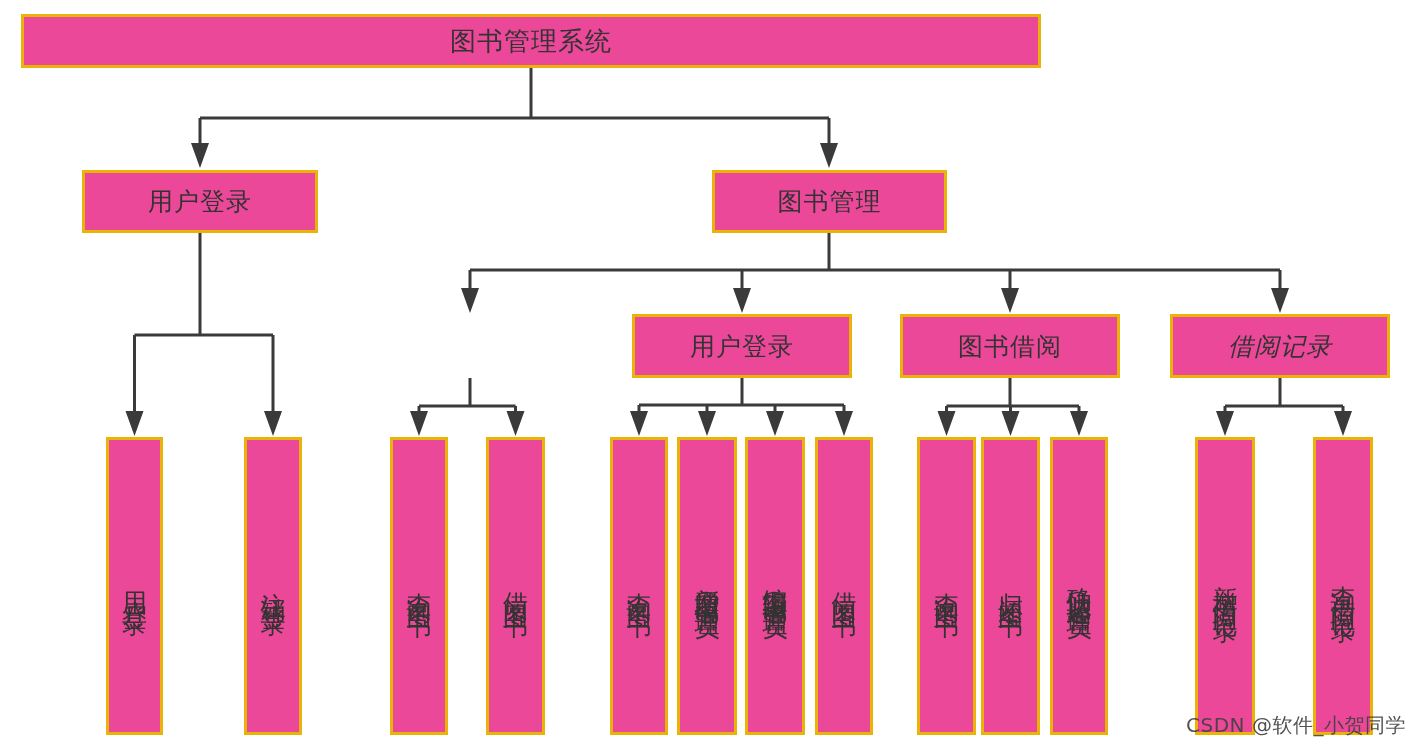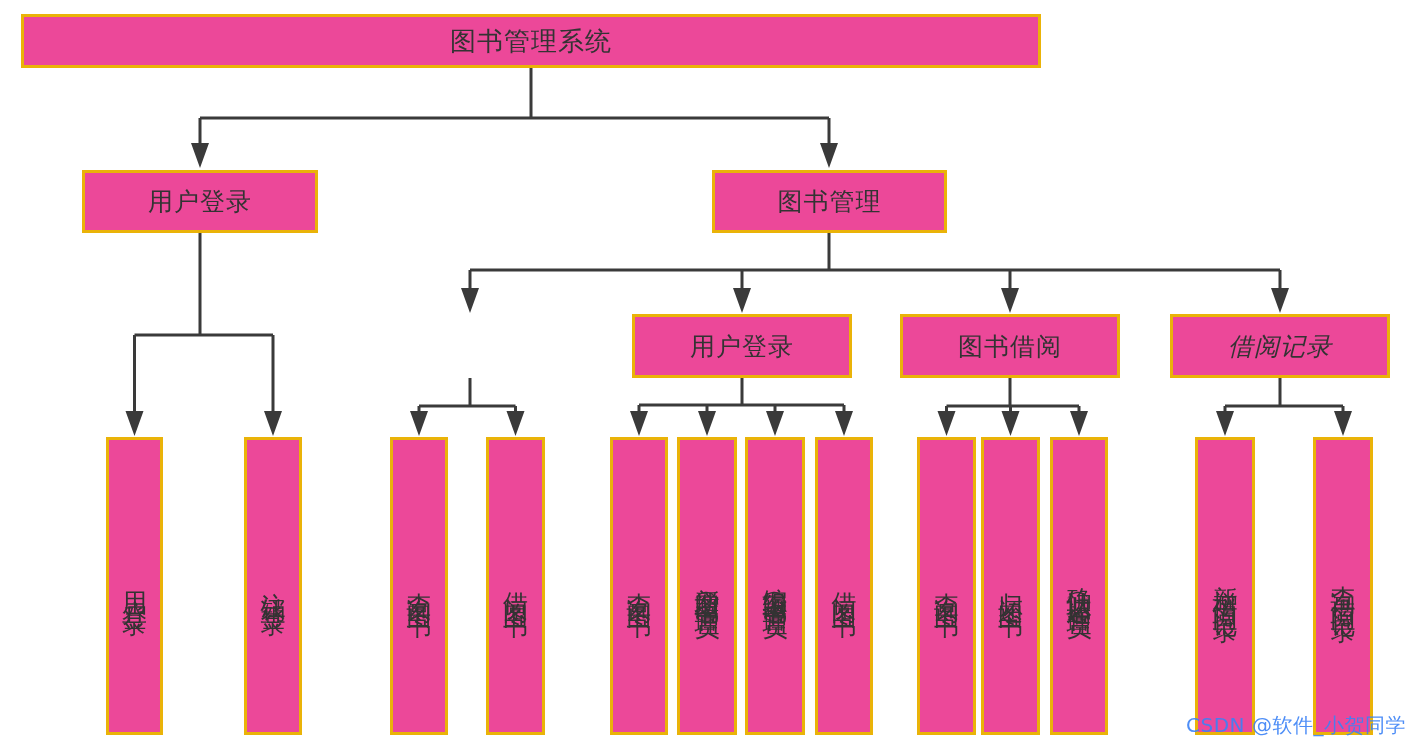--- a/index.html
+++ b/index.html
@@ -18,21 +18,21 @@
   }
   .h    { font-size:25px; letter-spacing:1px; white-space:nowrap; }
   .root-box { font-size:26px; }
   .vtext {
     writing-mode:vertical-rl; text-orientation:mixed;
     font-size:25px; line-height:1; letter-spacing:7px; white-space:nowrap;
   }
   .vtext.long { letter-spacing:4px; }
   .watermark {
     position:absolute; left:1186px; top:713px; z-index:5;
-    font-size:20px; line-height:24px; color:#3b82f6; opacity:0.9;
+    font-size:20px; line-height:24px; color:#404040; opacity:0.9;
     white-space:nowrap; letter-spacing:0.5px;
   }
 </style>
 </head>
 <body>
 
 <div class="canvas">
 
   <svg class="wires" width="1405" height="747" viewBox="0 0 1405 747">
 

